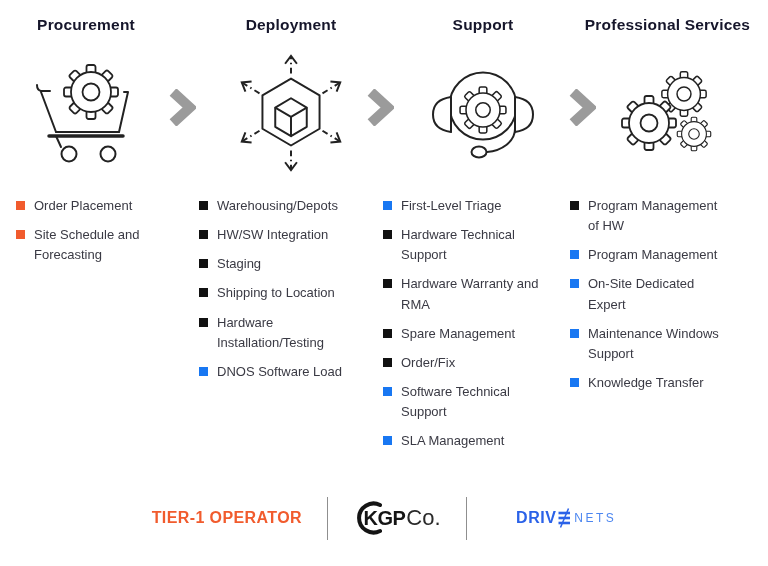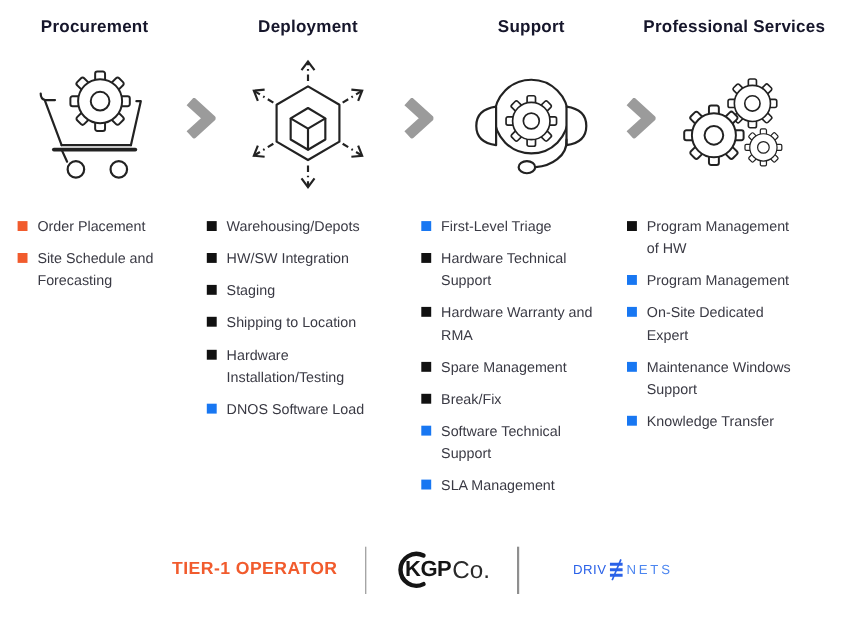--- a/index.html
+++ b/index.html
@@ -2,21 +2,21 @@
 <html><head>
 <meta charset="utf-8">
 <style>
   html,body{margin:0;padding:0;background:#fff;}
   .canvas{
     position:relative;width:768px;height:566px;background:#ffffff;overflow:hidden;
     font-family:"Liberation Sans",sans-serif;
   }
   .col{position:absolute;top:0;}
   .col-0{left:16px;width:140px;}
-  .col-1{left:188px;width:184px;}
+  .col-1{left:199px;width:184px;}
   .col-2{left:383px;width:200px;}
   .col-3{left:570px;width:195px;}
   .col h2{
     margin:16px 0 0;font-size:15.5px;font-weight:700;color:#16162B;
     text-align:center;letter-spacing:.2px;
   }
   .icon-row{height:158px;display:flex;align-items:center;justify-content:center;}
   ul.items{list-style:none;margin:4px 0 0;padding:0;}
   ul.items li{display:flex;align-items:flex-start;margin-bottom:9px;
     font-size:13px;line-height:1.55;color:#3A3A44;}
@@ -33,21 +33,21 @@
   
   .footer{position:absolute;left:0;right:0;top:495px;height:46px;
     display:flex;align-items:center;justify-content:center;gap:25px;}
   .tier{font-size:16px;font-weight:800;letter-spacing:.4px;text-align:center;}
   .vdiv{width:1.5px;height:43px;background:#8F8F8F;}
   .kgp-logo{display:flex;align-items:center;color:#141414;}
   .kgp-arc{margin-right:-26px;}
   .kgp-name{font-size:20px;font-weight:800;letter-spacing:-.5px;}
   .kgp-co{font-size:22px;font-weight:400;color:#2a2a2a;margin-left:1px;}
   .drive-logo{display:flex;align-items:center;}
-  .drive-prefix{font-size:12px;font-weight:400;letter-spacing:.5px;padding-left:24px;}
+  .drive-prefix{font-size:16px;font-weight:700;letter-spacing:.5px;padding-left:24px;}
   .drive-suffix{font-size:12px;font-weight:400;letter-spacing:2.5px;}
   .drive-e{margin:0 2px 0 1px;}
 </style>
 </head>
 <body>
 
 <div class="canvas">
 
   <svg width="0" height="0" style="position:absolute" aria-hidden="true">
     <defs>
@@ -166,21 +166,21 @@
       <li>
           <span class="bullet" style="background: rgb(17, 17, 17);"></span>
           <span class="txt">Hardware Warranty and RMA</span>
         </li>
       <li>
           <span class="bullet" style="background: rgb(17, 17, 17);"></span>
           <span class="txt">Spare Management</span>
         </li>
       <li>
           <span class="bullet" style="background: rgb(17, 17, 17);"></span>
-          <span class="txt">Break/Fix</span>
+          <span class="txt">Order/Fix</span>
         </li>
       <li>
           <span class="bullet" style="background: rgb(24, 119, 242);"></span>
           <span class="txt">Software Technical Support</span>
         </li>
       <li>
           <span class="bullet" style="background: rgb(24, 119, 242);"></span>
           <span class="txt">SLA Management</span>
         </li>
     </ul>

